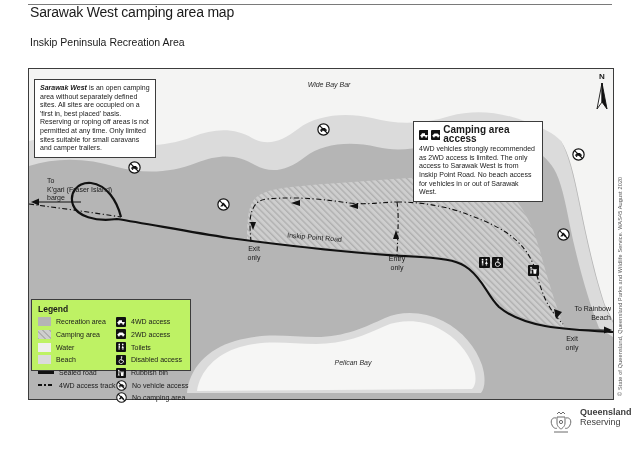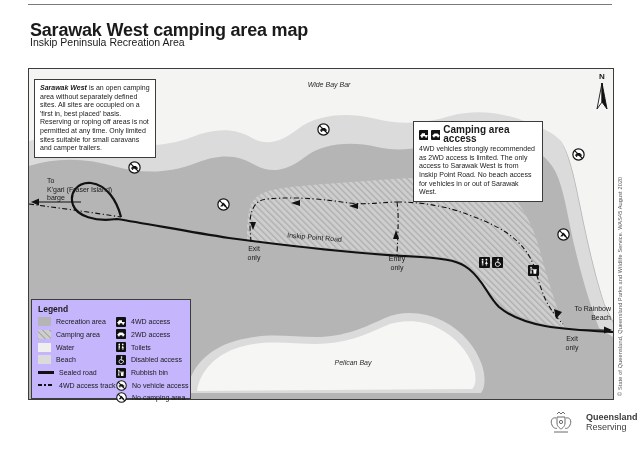--- a/index.html
+++ b/index.html
@@ -3,21 +3,21 @@
 <meta charset="utf-8">
 <style>
   html,body{margin:0;padding:0;}
   body{
     width:640px;height:453px;position:relative;overflow:hidden;
     background:#ffffff;
     font-family:"Liberation Sans","DejaVu Sans",sans-serif;
     color:#1a1a1a;
   }
   .top-rule{position:absolute;left:28px;right:28px;top:4px;border-top:1.2px solid #7a7a7a;}
-  .page-title{position:absolute;left:30px;top:20px;font-size:18px;font-weight:bold;letter-spacing:-0.2px;}
+  .page-title{position:absolute;left:30px;top:4px;font-size:14px;font-weight:normal;letter-spacing:-0.2px;}
   .page-subtitle{position:absolute;left:30px;top:36px;font-size:10.5px;font-weight:normal;}
 
   
   .map{position:absolute;left:28px;top:68px;width:584px;height:330px;border:1px solid #3c3c3c;background:var(--recreation,#b5b5b5);}
   .map svg.terrain{position:absolute;left:0;top:0;}
 
   .map-label{position:absolute;font-size:7px;line-height:8.5px;white-space:pre-line;}
   .italic{font-style:italic;color:#2b2b2b;}
   .center{text-align:center;}
   .right{text-align:right;}
@@ -26,21 +26,21 @@
 
   
   .note-box{position:absolute;background:#ffffff;border:1px solid #3c3c3c;padding:4px 5px;font-size:7px;line-height:8.6px;}
   .info-box{left:5px;top:10px;width:110px;}
   .info-lead{font-weight:bold;font-style:italic;}
   .access-box{left:384px;top:52px;width:118px;}
   .access-head{display:flex;align-items:center;gap:3px;margin-bottom:2px;}
   .access-title{font-weight:bold;font-size:10px;}
 
   
-  .legend{position:absolute;left:2px;top:230px;width:160px;height:100px;background:#c4b5fd;border:1px solid #3c3c3c;box-sizing:border-box;padding:4px 6px;}
+  .legend{position:absolute;left:2px;top:230px;width:160px;height:72px;background:#bef264;border:1px solid #3c3c3c;box-sizing:border-box;padding:4px 6px;}
   .legend-title{font-weight:bold;font-size:8.5px;margin-bottom:3px;}
   .legend-cols{display:flex;gap:6px;}
   .legend-col{display:flex;flex-direction:column;gap:3.2px;}
   .legend-col.left{width:72px;}
   .legend-col.right{width:74px;}
   .legend-row{display:flex;align-items:center;gap:5px;height:9.5px;}
   .legend-row span{font-size:7px;white-space:nowrap;}
   .sw{width:13px;height:9px;flex:0 0 13px;}
   .sw-recreation{background:var(--recreation,#b5b5b5);}
   .sw-camping{background:repeating-linear-gradient(45deg,var(--camping-stripe,#b0b0b0) 0 1.4px,var(--camping-base,#cecece) 1.4px 4.5px);}
@@ -53,21 +53,21 @@
   
   .north{position:absolute;left:560px;top:3px;width:26px;text-align:center;}
   .north .n-label{font-size:8px;font-weight:bold;}
 
   
   .copyright{
     position:absolute;left:617px;top:396px;width:232px;
     transform:rotate(-90deg);transform-origin:0 0;
     font-size:5.5px;color:#555;letter-spacing:0.15px;white-space:nowrap;
   }
-  .gov-logo{position:absolute;left:548px;top:407px;display:flex;align-items:center;gap:12px;color:#3d3d3d;}
+  .gov-logo{position:absolute;left:548px;top:407px;display:flex;gap:6px;color:#3d3d3d;}
   .gov-text{font-size:9px;line-height:10px;}
   .gov-text .l1{font-weight:bold;}
 </style>
 </head>
 <body>
 
 <svg width="0" height="0" style="position:absolute" aria-hidden="true">
   <defs>
     <symbol id="sym-4wd" viewBox="0 0 12 12">
       <rect x="0" y="0" width="12" height="12" rx="1.2" fill="#111"></rect>

